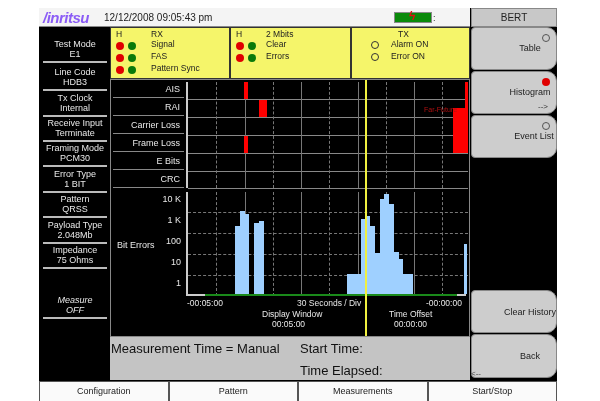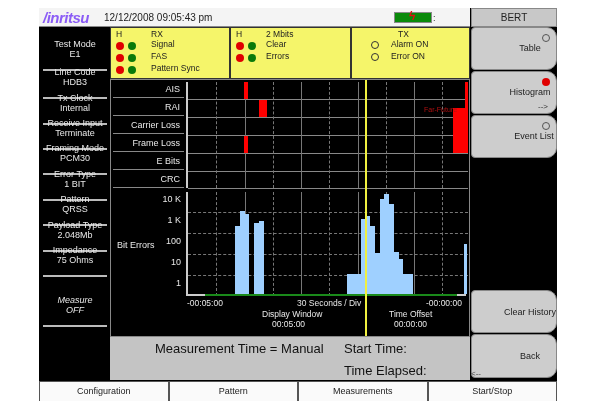--- a/index.html
+++ b/index.html
@@ -9,21 +9,21 @@
   .titlebar { position: absolute; left: 39px; top: 8px; width: 431px; height: 19px; background: #f4f4f4; border-bottom: 1px solid #888; }
   .logo { position: absolute; left: 4px; top: 1px; font-size: 15px; font-weight: bold; font-style: italic; color: #8b5cf6; letter-spacing: -0.5px; }
   .datetime { position: absolute; left: 65px; top: 4px; font-size: 10px; color: #222; }
   .batt-body { position: absolute; left: 355px; top: 4px; width: 38px; height: 11px; border: 1px solid #888; background: #0a8a0a; }
   .batt-bolt { position: absolute; left: 370px; top: 1px; color: #e01010; font-size: 12px; font-weight: bold; }
   .batt-tip { position: absolute; left: 394px; top: 5px; font-size: 9px; color: #333; }
   
   .bert-header { position: absolute; left: 471px; top: 8px; width: 86px; height: 19px; background: #c8c8c8; border: 1px solid #888; font-size: 10px; text-align: center; line-height: 17px; color: #222; }
   
   .sidebar { position: absolute; left: 39px; top: 27px; width: 71px; height: 308px; background: #000; }
-  .side-item { position: absolute; left: 4px; width: 64px; color: #e8e8e8; font-size: 9px; text-align: center; line-height: 10px; border-bottom: 2px solid #bbb; padding-bottom: 10px; }
+  .side-item { position: absolute; left: 4px; width: 64px; color: #e8e8e8; font-size: 9px; text-align: center; line-height: 10px; border-bottom: 2px solid #bbb; padding-bottom: 2px; }
   
   .status { position: absolute; left: 110px; top: 27px; width: 360px; height: 52px; background: #f5f56a; border: 1px solid #333; }
   .status-sect { position: absolute; top: 0; height: 50px; }
   .status-sep { position: absolute; top: 0; width: 2px; height: 50px; background: #333; }
   .st-text { position: absolute; font-size: 8.5px; color: #222; }
   .dot { position: absolute; width: 8px; height: 8px; border-radius: 50%; }
   .dot.red { background: #e00000; }
   .dot.green { background: #0a7a0a; }
   .dot.hollow { background: transparent; border: 1px solid #333; }
   
@@ -37,21 +37,21 @@
   .hist { position: absolute; left: 75px; top: 112px; width: 280px; height: 104px; border-left: 2px solid #ccc; border-bottom: 2px solid #ccc; }
   .hdash { position: absolute; left: 0; width: 280px; height: 1px; border-top: 1px dashed #777; }
   .bar { position: absolute; bottom: 0; background: #9fd0ff; }
   .ytick { position: absolute; left: 48px; width: 22px; color: #e8e8e8; font-size: 9px; text-align: right; }
   .ylabel { position: absolute; left: 6px; top: 160px; color: #e8e8e8; font-size: 9px; }
   .xaxis-text { position: absolute; color: #e8e8e8; font-size: 8.5px; }
   .greenline { position: absolute; left: 205px; top: 294px; width: 252px; height: 2px; background: #1a8a1a; }
   .yellowline { position: absolute; left: 365px; top: 80px; width: 2px; height: 256px; background: #f0f040; }
   
   .info { position: absolute; left: 110px; top: 337px; width: 360px; height: 43px; background: #c4c4c4; }
-  .info-text { position: absolute; font-size: 13px; color: #111; padding-left: 44px; }
+  .info-text { position: absolute; font-size: 13px; color: #111; }
   
   .softkey { position: absolute; left: 471px; width: 86px; background: #cdcdcd; border: 1px solid #888; border-radius: 4px 10px 10px 4px; font-size: 9px; color: #222; text-align: center; }
   .softkey .lbl { position: absolute; left: 0; width: 100%; margin-left: 16px; }
   .sk-ind { position: absolute; right: 6px; top: 6px; width: 8px; height: 8px; border-radius: 50%; }
   .sk-ind.hollow { border: 1px solid #555; }
   .sk-ind.red { background: #e00000; }
   .sk-arrow { position: absolute; right: 8px; bottom: 2px; font-size: 8px; color: #333; }
   .back-arrow { position: absolute; left: 472px; top: 389px; font-size: 8px; color: #ccc; }
   
   .bottom-menu { position: absolute; left: 39px; top: 381px; width: 518px; height: 20px; display: flex; background: #fff; }

